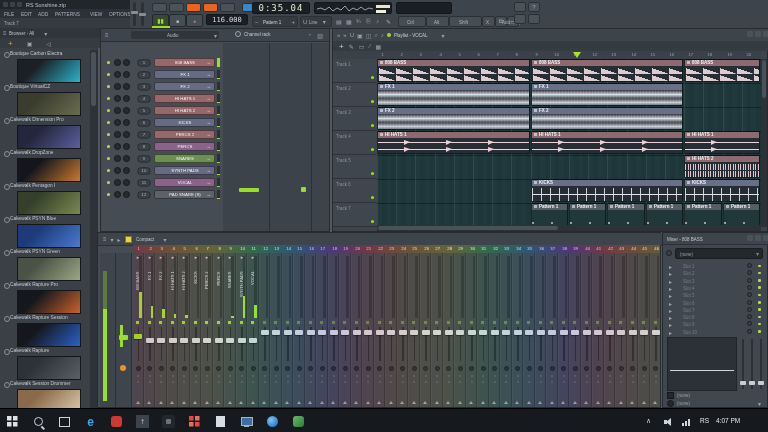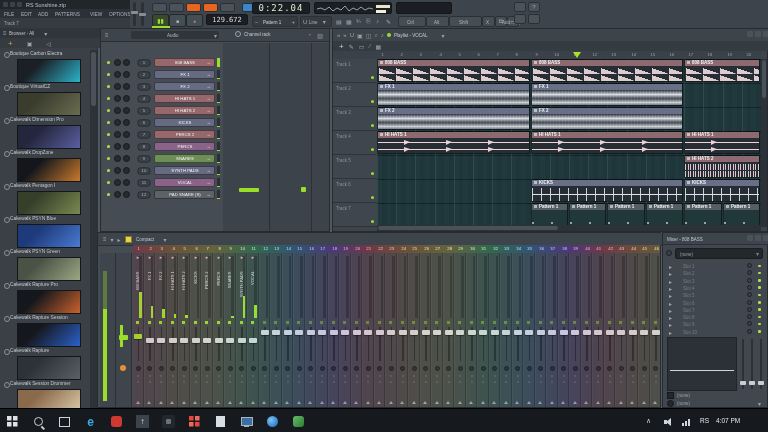--- a/index.html
+++ b/index.html
@@ -235,26 +235,26 @@
     <div class="transport" style="left:22px;top:14px;background:#3a4a30">
         <span style="color:#9ade2a;font-size:6px">▮▮</span>
       </div>
     <div class="transport" style="left:39px;top:14px">
         <span style="color:#aeb5bc;font-size:5px">■</span>
       </div>
     <div class="transport" style="left:56px;top:14px">
         <span style="color:#c97a7a;font-size:5px">●</span>
       </div>
     <div class="lcd" style="left:76px;top:14px;width:42px;height:11px;display:flex;align-items:center;justify-content:center">
-      <span id="tempo">129.672</span>
+      <span id="tempo">116.000</span>
     </div>
     <div class="abs" style="left:22px;top:26px;width:18px;height:1.5px;background:#9ade2a"></div>
 
     <div class="lcd" style="left:122px;top:2px;width:58px;height:12px;display:flex;align-items:center;justify-content:center">
-      <span id="time">0:22.04</span>
+      <span id="time">0:35.04</span>
     </div>
     <div class="panel" style="left:122px;top:16px;width:46px;height:11px;display:flex;align-items:center;justify-content:space-between;padding:0 2px">
       <span class="glyph">−</span>
         <span class="micro" style="color:#cfd4da">Pattern 1</span>
         <span class="glyph">+</span>
     </div>
     <div class="panel" style="left:170px;top:16px;width:32px;height:11px;display:flex;align-items:center;gap:2px;padding-left:2px">
       <span class="glyph">U</span>
       <span class="micro" style="color:#aeb5bc">Line</span>
         <span class="glyph">▾</span>

